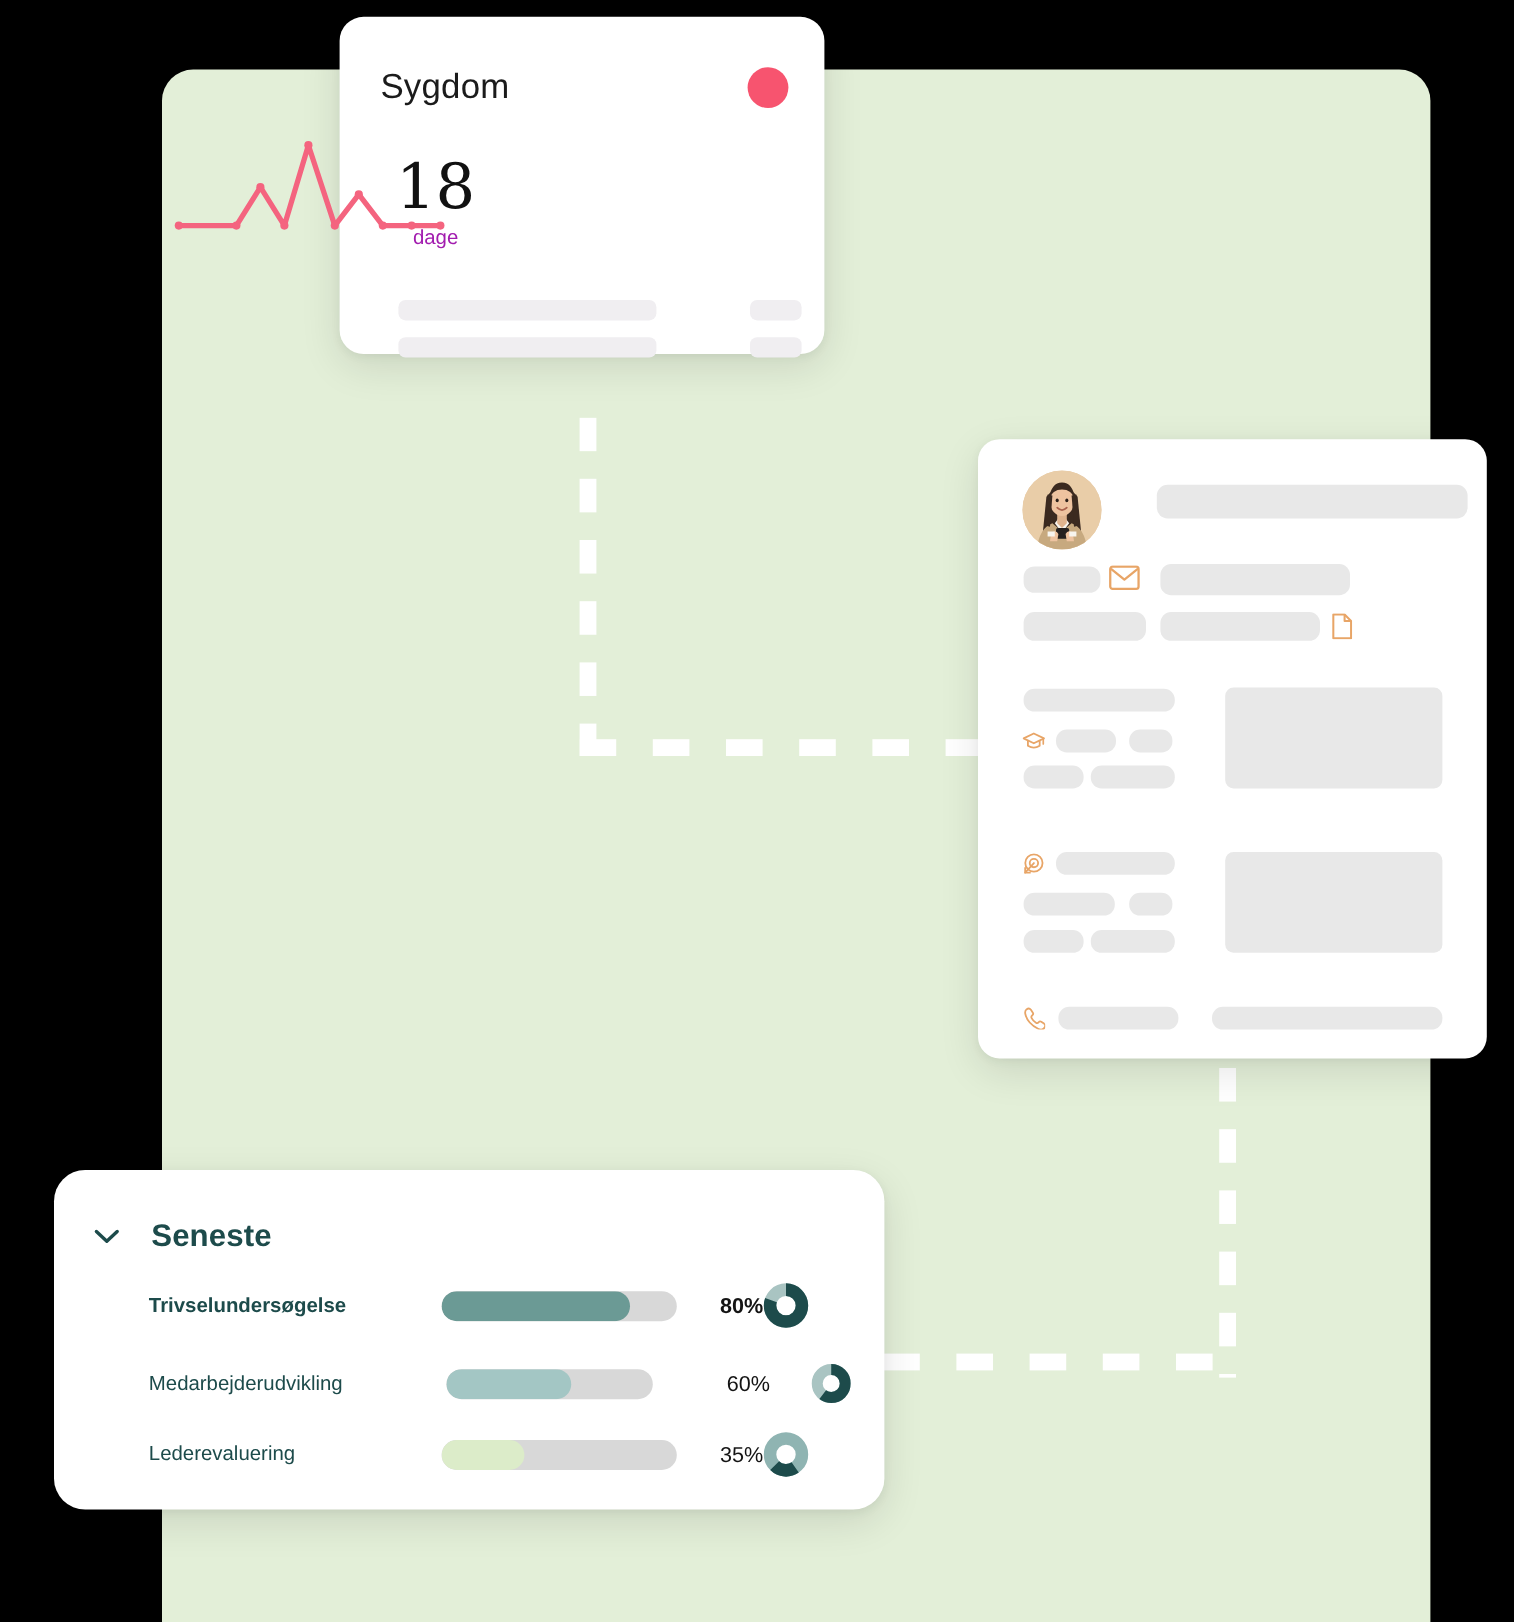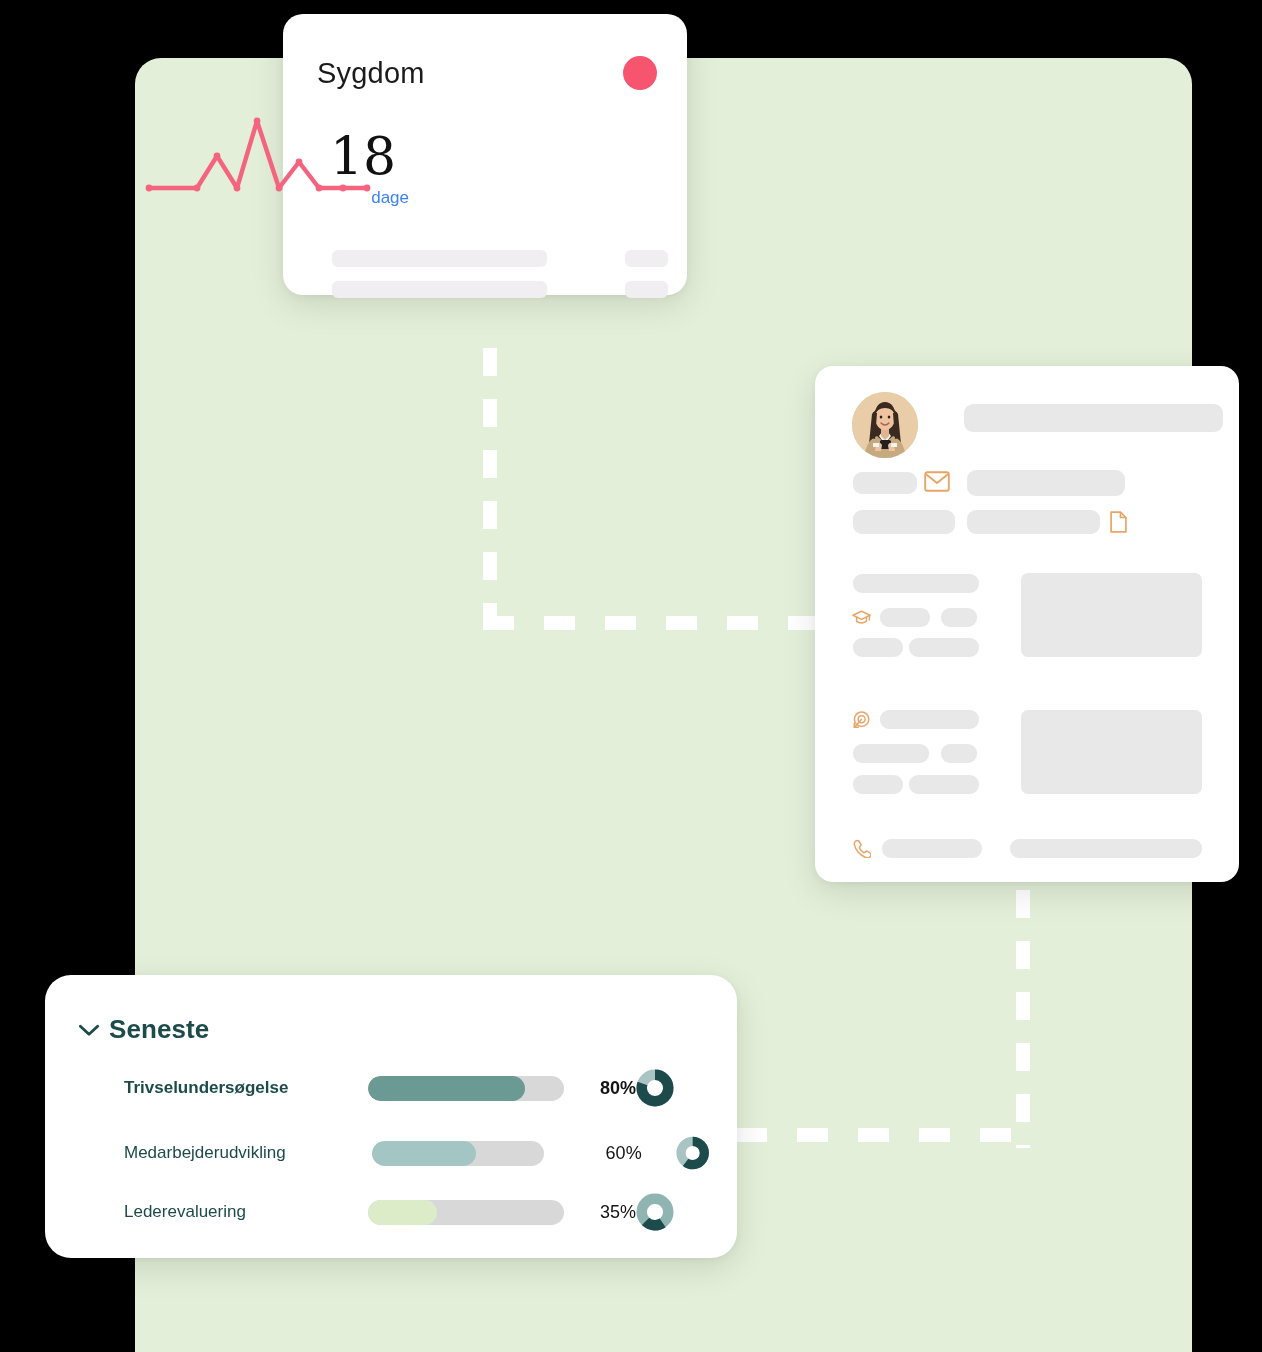--- a/index.html
+++ b/index.html
@@ -106,23 +106,22 @@
   }
   .metric-value {
     font-family: "DejaVu Serif", serif;
     font-size: 52px;
     line-height: 0.95;
     color: #111111;
     font-weight: 400;
   }
   .metric-unit {
     font-size: 17px;
-    color: #3b82f6;
+    color: #a21caf;
     margin-top: 7px;
-    text-align: right;
   }
   #sparkline {
     position: absolute;
     left: 139px;
     top: 108px;
   }
   .sk {
     position: absolute;
     border-radius: 6px;
     background: #f0eef1;
@@ -170,21 +169,21 @@
     width: 692px;
     height: 283px;
     border-radius: 26px;
   }
   .seneste-head {
     position: absolute;
     left: 76px;
     top: 1014px;
     display: flex;
     align-items: center;
-    gap: 7px;
+    gap: 24px;
   }
   .chev {
     width: 26px;
     height: 26px;
     color: #1d4b4b;
     display: block;
   }
   .seneste-title {
     font-size: 26px;
     font-weight: 700;

